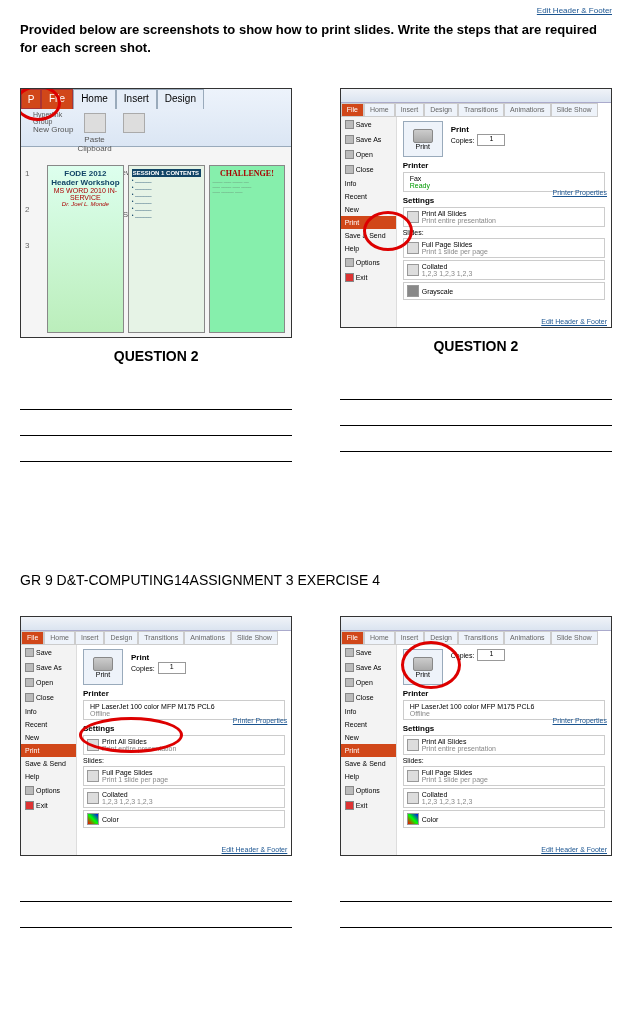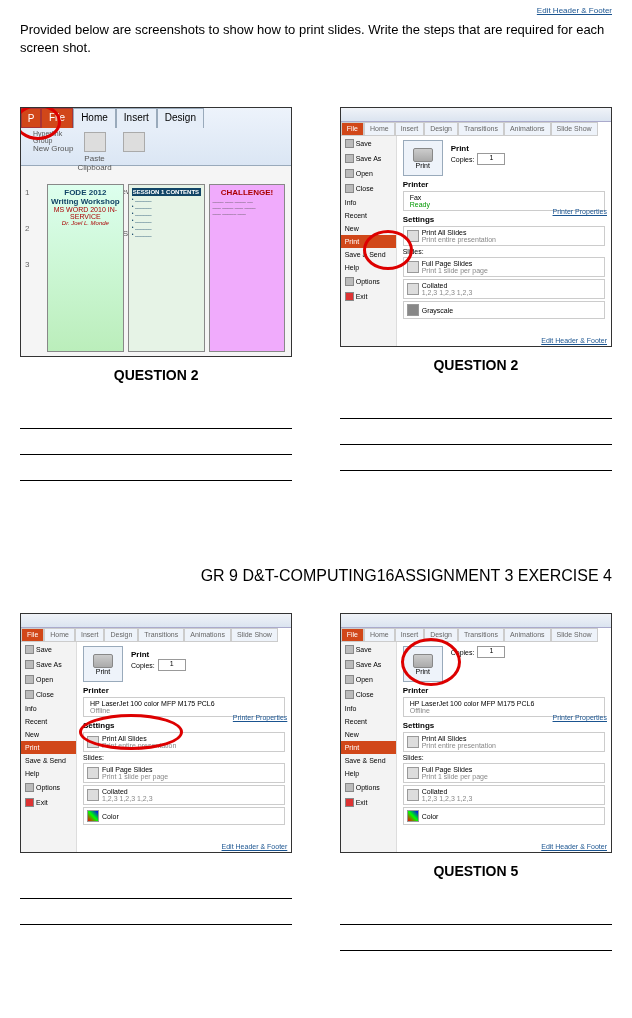--- a/index.html
+++ b/index.html
@@ -5,33 +5,33 @@
   * { box-sizing: border-box; margin: 0; padding: 0; }
   body {
     width: 632px;
     font-family: Arial, sans-serif;
     background: #fff;
     color: #000;
     font-size: 12px;
     padding: 6px 20px 10px 20px;
   }
   .hf-link { text-align: right; font-size: 8px; color: #1a5490; text-decoration: underline; margin-bottom: 6px; }
-  .intro { font-size: 13px; font-weight: normal; line-height: 1.35; margin-bottom: 51px; }
+  .intro { font-size: 13px; font-weight: bold; line-height: 1.35; margin-bottom: 32px; }
 
   .row { display: flex; justify-content: space-between; margin-bottom: 40px; }
   .col { width: 46%; }
 
   .shot { border: 1px solid #333; background: #f5f5f5; position: relative; overflow: hidden; }
 
   .qtitle { text-align: center; font-weight: bold; font-size: 14px; margin-top: 10px; }
 
   .lines { margin-top: 30px; }
   .line { border-bottom: 1px solid #000; height: 16px; margin-bottom: 10px; }
 
-  .footer { display: flex; justify-content: flex-end; font-size: 16px; margin: 76px 0 28px 0; }
+  .footer { display: flex; justify-content: flex-start; font-size: 14px; margin: 100px 0 28px 0; }
   .footer .pg { flex: 0 0 auto; }
 
   
   .shotA { height: 250px; position: relative; }
   .shotA .ribbon { background: linear-gradient(#edf3fb,#dbe6f4); height: 58px; border-bottom:1px solid #9ab; position: relative; }
   .shotA .sys { display:flex; gap:0; }
   .shotA .logo { width:20px;height:20px;background:#d14719;color:#fff;font-size:10px;display:flex;align-items:center;justify-content:center;border:1px solid #a33; }
   .shotA .tab { font-size:10px; padding:3px 7px; background:#e6eef8; border:1px solid #9ab; border-bottom:none; }
   .shotA .tab.file { background:#d14719; color:#fff; border-color:#a33; }
   .shotA .miniicon { width:22px;height:20px;background:#ddd;border:1px solid #aaa;margin:2px 1px;display:inline-block; }
@@ -103,29 +103,29 @@
             <span class="miniicon"></span>
             <span class="lbl">New Slide</span>
             <span class="lbl">Slides</span>
           </div>
         </div>
       </div>
       <div class="sideidx">1<br><br><br><br>2<br><br><br><br>3</div>
       <div class="thumbnails">
         <div class="thumb t1">
           <div class="ttitle">FODE  2012</div>
-          <div class="ttitle">Writing Workshop</div>
+          <div class="ttitle">Header Workshop</div>
           <div class="tred">MS WORD 2010 IN-SERVICE</div>
           <div style="font-size:6px;color:#a00;font-style:italic;">Dr. Joel L. Monde</div>
         </div>
         <div class="thumb t3">
           <div style="background:#146;color:#fff;font-size:6px;padding:1px;font-weight:bold;">SESSION 1 CONTENTS</div>
           <div style="font-size:5px;color:#146;line-height:1.4;">• ______<br>• ______<br>• ______<br>• ______<br>• ______<br>• ______</div>
         </div>
-        <div class="thumb" style="background:#f0abfc;">
+        <div class="thumb" style="background:#86efac;font-family:Liberation Serif, serif;">
           <div class="tred" style="font-weight:bold;font-size:8px;">CHALLENGE!</div>
           <div style="font-size:5px;color:#555;text-align:left;">____ ___ ____ __<br>___ ____ ___ ____<br>___ _____ ___</div>
         </div>
       </div>
     </div>
     <div class="qtitle">QUESTION 2</div>
     <div class="lines">
       <div class="line"></div>
       <div class="line"></div>
       <div class="line"></div>
@@ -236,21 +236,21 @@
     <div class="lines">
       <div class="line"></div>
       <div class="line"></div>
       <div class="line"></div>
     </div>
   </div>
 </div>
 
 <div class="footer">
   <span>GR 9 D&amp;T-COMPUTING</span>
-  <span class="pg">16</span>
+  <span class="pg">14</span>
   <span>ASSIGNMENT 3 EXERCISE 4</span>
 </div>
 
 <div class="row">
 
   <div class="col">
     <div class="shot back">
       <div class="titlebar"></div>
       <div class="tabs">
         <span class="t file">File</span>
@@ -447,19 +447,18 @@
             </div>
           <div class="optbox">
               <span class="oico" style="background:linear-gradient(45deg,#f00,#0f0,#00f);"></span>
               <span>Color</span>
             </div>
           <div class="eh">Edit Header &amp; Footer</div>
         </div>
       </div>
       <div class="circle" style="left:60px;top:24px;width:60px;height:48px;"></div>
     </div>
-    <div class="qtitle">QUESTION 5</div>
     <div class="lines">
       <div class="line"></div>
       <div class="line"></div>
     </div>
   </div>
 </div>
 
 </body></html>

